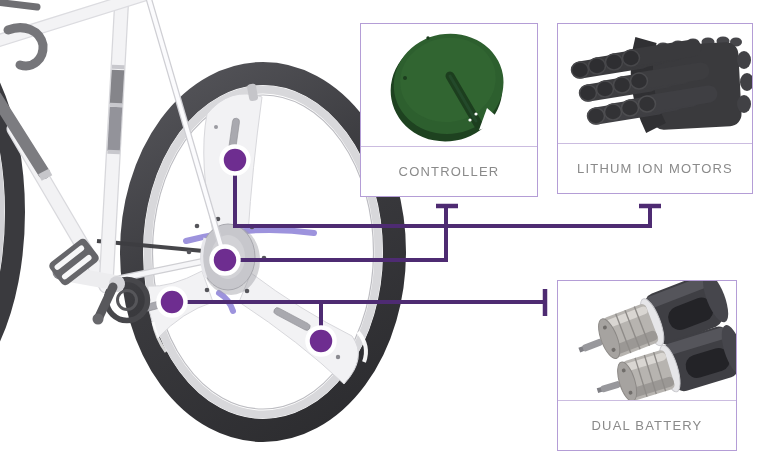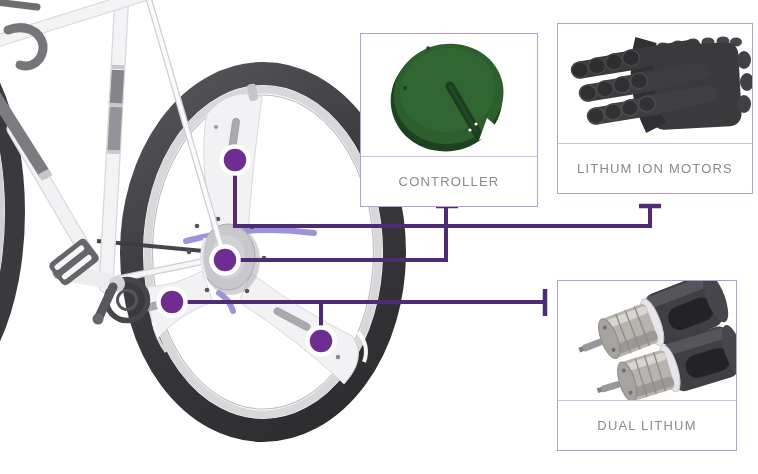--- a/index.html
+++ b/index.html
@@ -5,21 +5,21 @@
   html,body{margin:0;padding:0;background:#ffffff;}
   .stage{position:relative;width:758px;height:474px;background:#ffffff;overflow:hidden;
          font-family:"Liberation Sans",sans-serif;}
   svg.art{position:absolute;left:0;top:0;}
   .box{position:absolute;background:#ffffff;border:1px solid #b49dd6;box-sizing:border-box;
        display:flex;flex-direction:column;}
   .box .img{flex:1;position:relative;overflow:hidden;}
   .box .img svg{display:block;}
   .box .label{border-top:1px solid #cbbce0;height:49px;display:flex;align-items:center;
        justify-content:center;font-size:13px;letter-spacing:1.2px;color:#8a8a8a;white-space:nowrap;}
-  #box-controller{left:360px;top:23px;width:178px;height:174px;margin-top:10px;}
+  #box-controller{left:360px;top:23px;width:178px;height:174px;}
   #box-battery{left:557px;top:23px;width:196px;height:171px;}
   #box-motors{left:557px;top:280px;width:180px;height:171px;}
 </style>
 </head>
 <body>
 
 <div class="stage">
 
   <svg class="art" width="758" height="474" viewBox="0 0 758 474">
     <defs>
@@ -229,16 +229,16 @@
     <div class="label" style="color: rgb(138, 138, 138); border-top-color: rgb(203, 188, 224);">LITHUM ION MOTORS</div>
   </div>
 
   <div class="box" id="box-motors" style="border-color: rgb(180, 157, 214);">
     <div class="img">
       <svg width="178" height="120" viewBox="0 0 178 120">
         <use href="#motorShape" transform="translate(40 62) rotate(-21)"></use>
         <use href="#motorShape" transform="translate(58 104) rotate(-17) scale(0.97)"></use>
       </svg>
     </div>
-    <div class="label" style="color: rgb(138, 138, 138); border-top-color: rgb(203, 188, 224);">DUAL LITHUM</div>
+    <div class="label" style="color: rgb(138, 138, 138); border-top-color: rgb(203, 188, 224);">DUAL BATTERY</div>
   </div>
 
 </div>
 
 </body></html>

